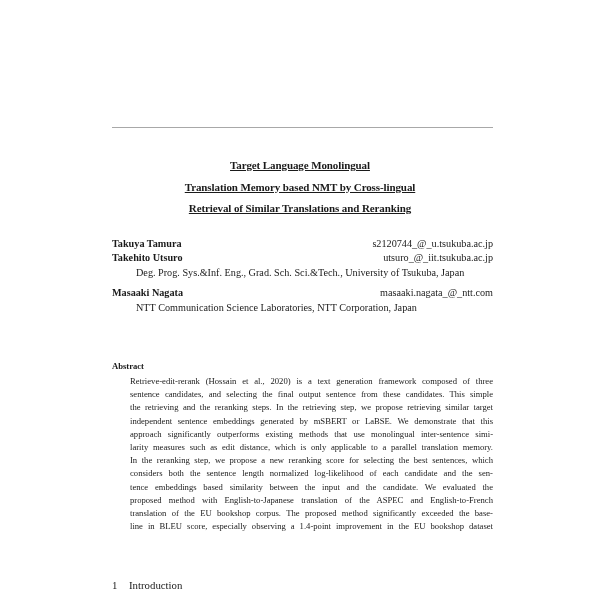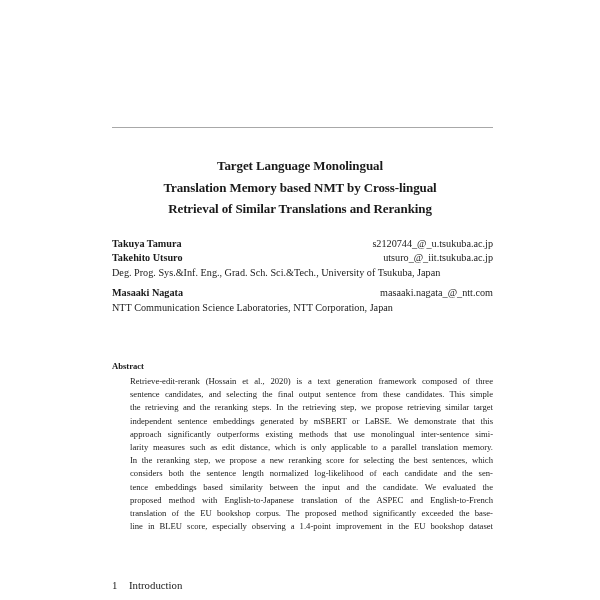--- a/index.html
+++ b/index.html
@@ -1,25 +1,25 @@
 <!DOCTYPE html>
 <html><head>
   <meta charset="utf-8">
   <style>
     html, body { margin: 0; padding: 0; background: #ffffff; }
     body { width: 600px; height: 600px; position: relative; overflow: hidden;
            font-family: "Liberation Serif", "DejaVu Serif", serif; color: #1a1a1a; }
     .rule { position: absolute; left: 112px; top: 127px; width: 381px; height: 1px; background: #a8a8a8; }
     .title { position: absolute; left: 100px; width: 400px; top: 155px; text-align: center;
-             font-weight: bold; font-size: 13px; line-height: 21.5px; letter-spacing: -0.1px; }
+             font-weight: bold; font-size: 11px; line-height: 21.5px; letter-spacing: -0.1px; text-decoration: underline; }
     .title div { white-space: nowrap; }
     .authors { position: absolute; left: 112px; width: 381px; top: 237px; font-size: 10.2px; }
     .author-row { display: flex; justify-content: space-between; height: 14px; line-height: 14px; }
     .author-name { font-weight: bold; }
-    .affil { height: 15px; line-height: 15px; }
+    .affil { height: 15px; line-height: 15px; margin-left: 24px; }
     .gap { height: 6px; }
     .abstract-label { position: absolute; left: 112px; top: 361px; font-size: 8.6px; font-weight: bold; }
     .abstract-body { position: absolute; left: 130px; width: 363px; top: 375px;
                      font-size: 8.65px; line-height: 13.2px; text-align: justify; }
     .abstract-body div { text-align: justify; text-align-last: justify; white-space: nowrap; overflow: visible; }
     .abstract-body div.last { text-align-last: left; }
     .intro { position: absolute; left: 112px; top: 579px; font-size: 10.8px; font-weight: normal; }
     .intro .num { display: inline-block; width: 17px; }
   </style>
 </head>

